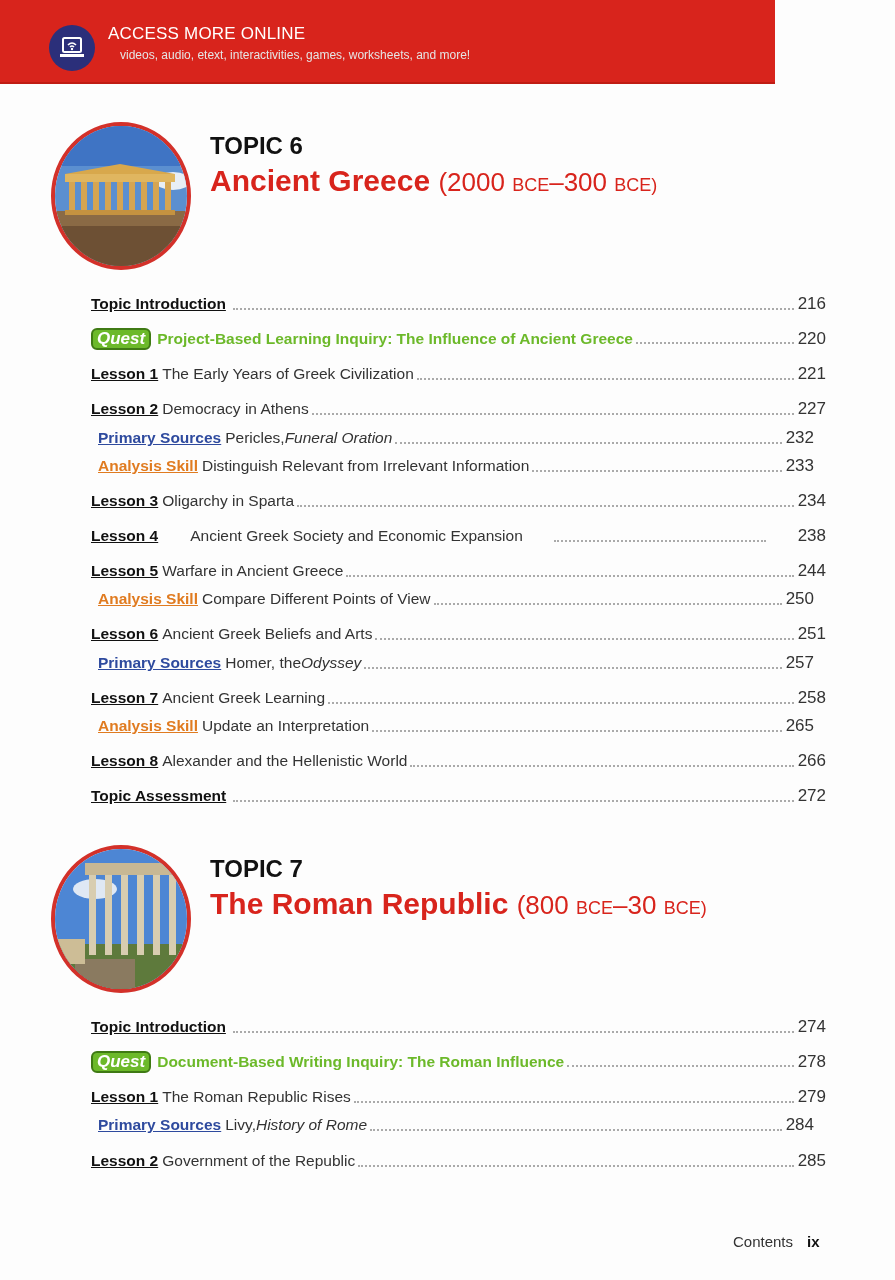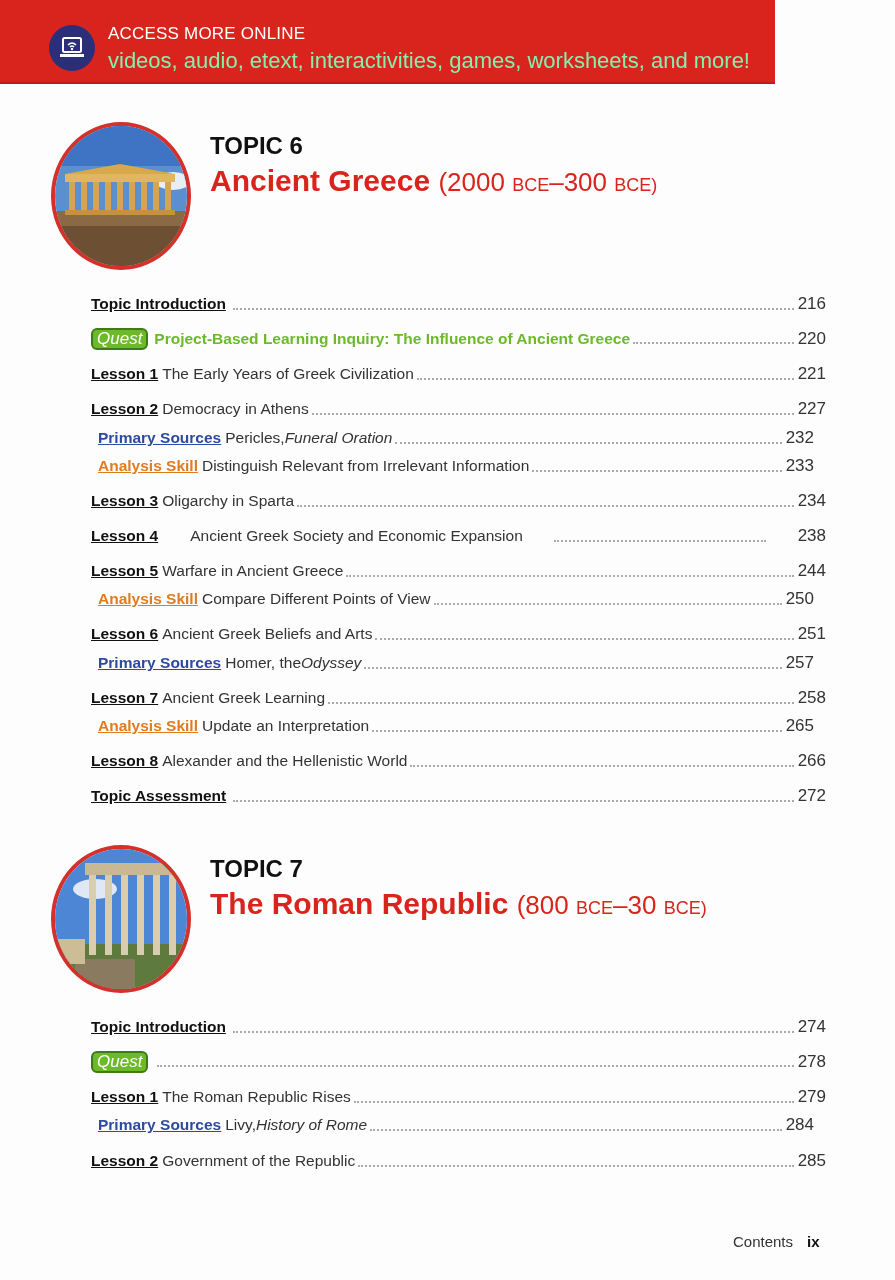--- a/index.html
+++ b/index.html
@@ -1,36 +1,36 @@
 <!DOCTYPE html>
 <html><head>
 <meta charset="utf-8">
 <style>
   html, body { margin:0; padding:0; }
   body { width:895px; height:1280px; background:#fdfdfd; position:relative; overflow:hidden; font-family:"Liberation Sans", sans-serif; color:#333; }
   .banner { position:absolute; left:0; top:0; width:775px; height:82px; background:#d8241c; border-bottom:2px solid #c01c14; }
   .banner-icon { position:absolute; left:49px; top:25px; width:46px; height:46px; border-radius:50%; background:#2b2f7a; }
   .banner-icon svg { position:absolute; left:10px; top:11px; }
   .banner-title { position:absolute; left:108px; top:24px; color:#fff; font-size:17px; letter-spacing:0.2px; }
-  .banner-sub { position:absolute; left:108px; top:48px; color:#86efac; font-size:22px; }
+  .banner-sub { position:absolute; left:120px; top:48px; color:#e5e5e5; font-size:12px; }
   .topic-img { position:absolute; width:140px; height:148px; border-radius:50%; border:4px solid #d3312a; overflow:hidden; box-sizing:border-box; }
   .topic-num { position:absolute; left:210px; font-size:24px; font-weight:bold; color:#111; }
   .topic-title { position:absolute; left:210px; font-size:30px; font-weight:bold; color:#d8241c; white-space:nowrap; }
   .topic-title .dates { font-weight:normal; font-size:26px; }
   .topic-title .sc { font-size:18px; }
   .row { position:absolute; left:91px; width:735px; height:22px; display:flex; align-items:baseline; font-size:15.5px; white-space:nowrap; }
   .row.sub { left:98px; width:716px; }
   .row .lbl { font-weight:bold; color:#111; margin-right:4px;text-decoration:underline; }
   .row .lbl.blue { color:#2e4a9e; }
   .row .lbl.orange { color:#e07b20; }
   .row .txt { color:#333; }
   .row .txt.green { color:#6cb92a; font-weight:bold; }
   .row .dots { flex:1; border-bottom:2px dotted #aaa; margin:0 4px 0 3px; height:0; align-self:center; position:relative; top:4px; }
   .row .pg { font-size:17px; color:#333; }
-  .quest { display:inline-block; background:#6cb92a; color:#fff; font-weight:normal; font-style:italic; font-size:17px; padding:0 4px; border-radius:6px; border:2px solid #3f7a14; margin-right:6px; line-height:18px; }
+  .quest { display:inline-block; background:#6cb92a; color:#fff; font-weight:bold; font-style:italic; font-size:17px; padding:0 4px; border-radius:6px; border:2px solid #3f7a14; margin-right:6px; line-height:18px; }
   .footer { position:absolute; left:733px; top:1233px; font-size:15px; color:#333; }
   .footer b { margin-left:14px; color:#111; }
 </style>
 </head>
 <body>
 
 <div class="banner">
   <div class="banner-icon">
     <svg width="26" height="24" viewBox="0 0 26 24">
         <rect x="4" y="2" width="18" height="14" rx="1.5" fill="none" stroke="#fff" stroke-width="2"></rect>
@@ -197,20 +197,21 @@
 </div>
 
 <div id="toc1">
     <div class="row" style="top: 1017px;">
       <span class="lbl">Topic Introduction</span>
       <span class="dots"></span>
       <span class="pg">274</span>
     </div>
     <div class="row" style="top: 1051px;">
       <span class="quest">Quest</span>
+      <span class="txt green">Document-Based Writing Inquiry: The Roman Influence</span>
       <span class="dots"></span>
       <span class="pg">278</span>
     </div>
     <div class="row" style="top: 1087px;">
       <span class="lbl">Lesson 1</span>
       <span class="txt">The Roman Republic Rises</span>
       <span class="dots"></span>
       <span class="pg">279</span>
     </div>
     <div class="row sub" style="top: 1115px;">

